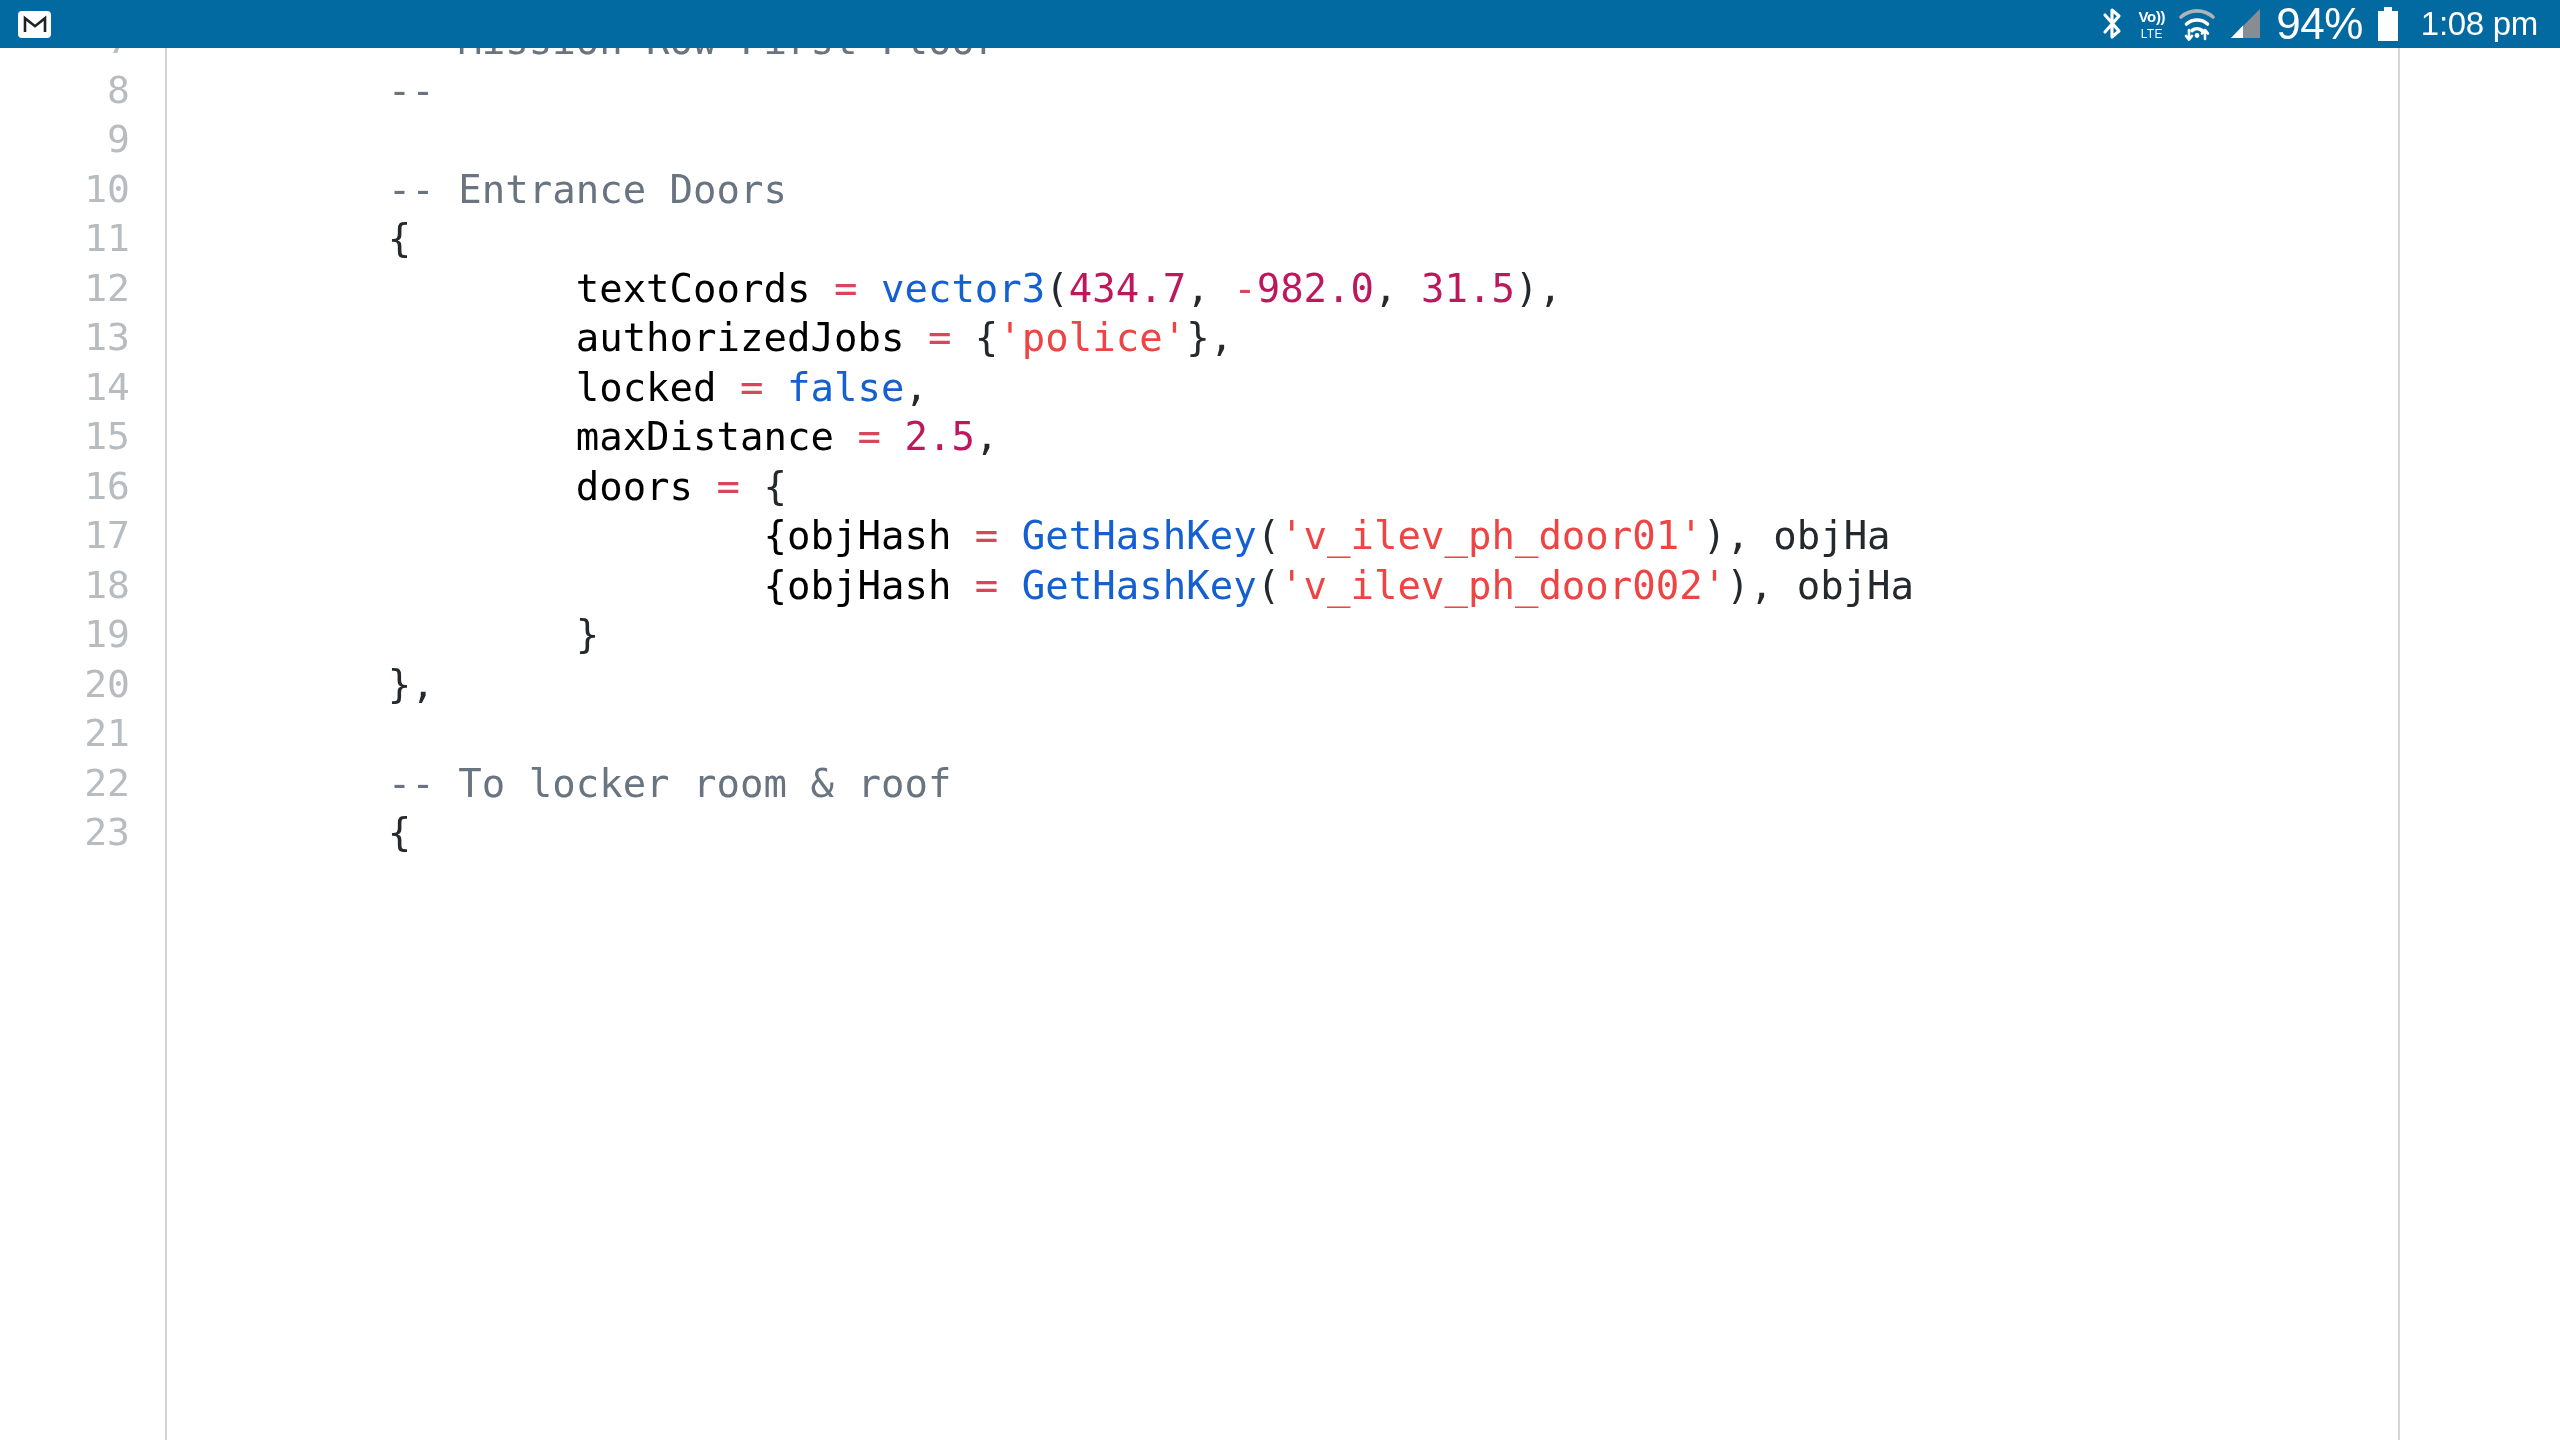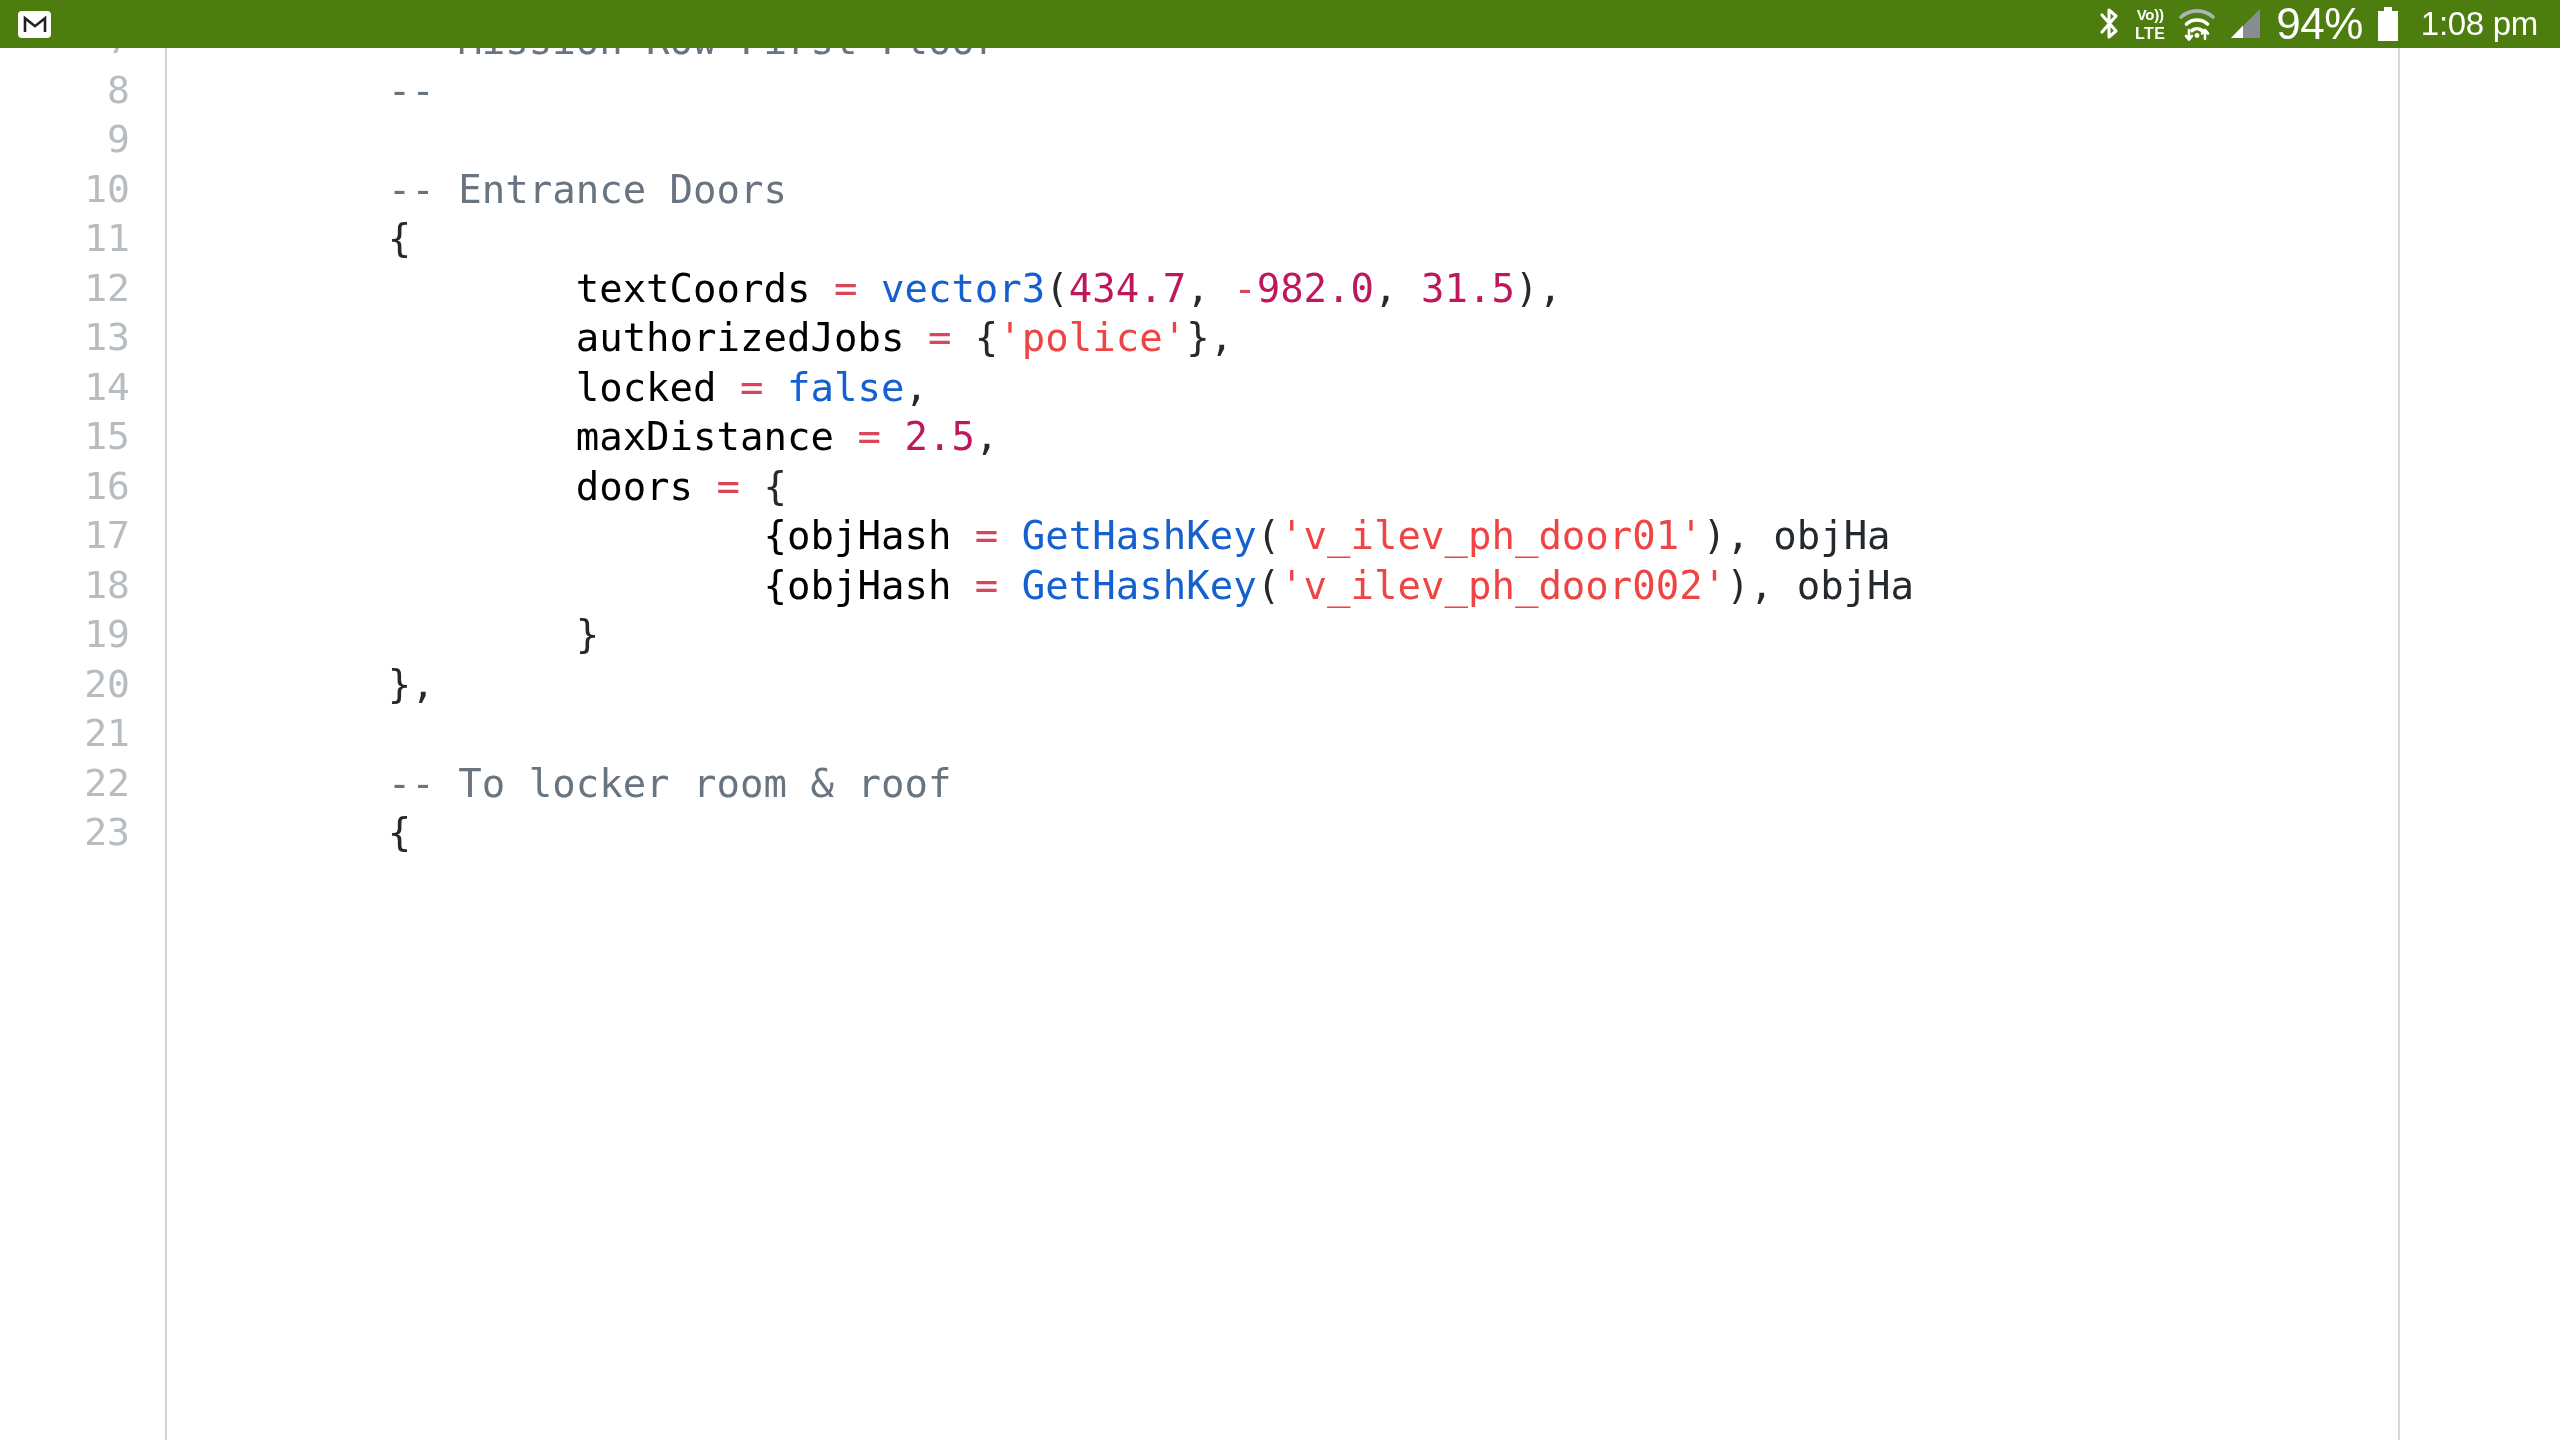--- a/index.html
+++ b/index.html
@@ -7,41 +7,41 @@
     width:2560px;height:1440px;
     background:#ffffff;
     font-family:"DejaVu Sans Mono",monospace;
     overflow:hidden;
   }
   .screen{position:relative;width:2560px;height:1440px;background:#ffffff;}
 
   
   .statusbar{
     position:absolute;left:0;top:0;width:2560px;height:48px;
-    background:#4d7c0f;
+    background:#0369a1;
     display:flex;align-items:center;justify-content:space-between;
     padding:0 22px 0 18px;box-sizing:border-box;
   }
   .sb-left{display:flex;align-items:center;gap:14px;}
   .sb-right{display:flex;align-items:center;gap:13px;}
 
   .gmail-icon{
     width:33px;height:27px;border-radius:4px;background:#ffffff;
     display:flex;align-items:center;justify-content:center;
   }
 
   .icon{display:flex;align-items:center;justify-content:center;}
 
   .volte{
     display:flex;flex-direction:column;align-items:center;justify-content:center;
     color:#ffffff;font-family:"Liberation Sans",sans-serif;
     line-height:1;height:34px;
   }
   .volte .t{font-size:15px;font-weight:700;letter-spacing:-.3px;}
-  .volte .b{font-size:16px;font-weight:700;letter-spacing:.4px;margin-top:4px;}
+  .volte .b{font-size:12px;font-weight:400;letter-spacing:.4px;margin-top:4px;}
 
   .battpct{
     color:#ffffff;font-family:"Liberation Sans",sans-serif;
     font-size:44px;font-weight:400;letter-spacing:-.5px;
   }
   .clock{
     color:#ffffff;font-family:"Liberation Sans",sans-serif;
     font-size:33px;font-weight:400;letter-spacing:-.3px;margin-left:8px;
   }
 

